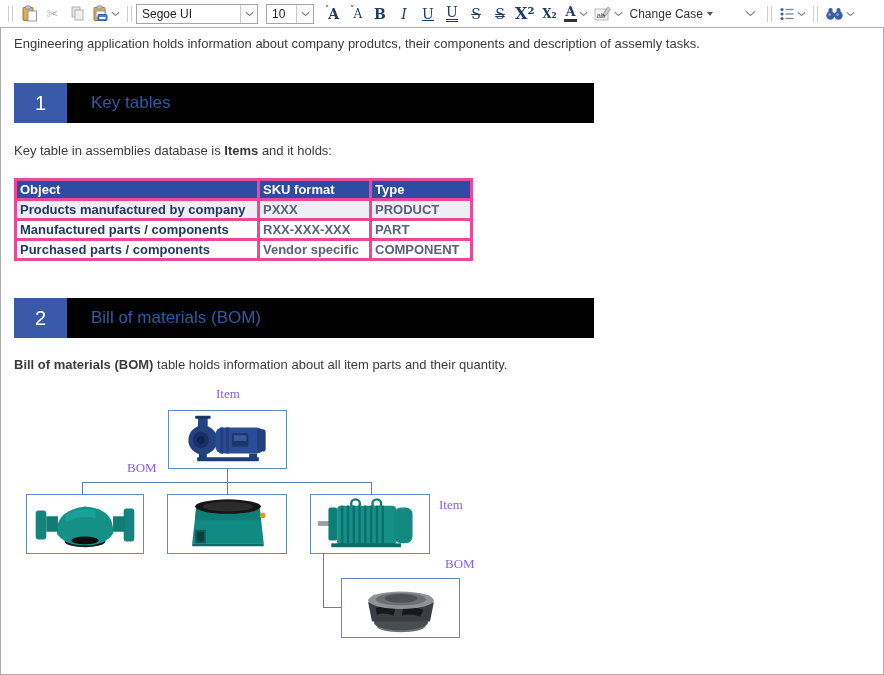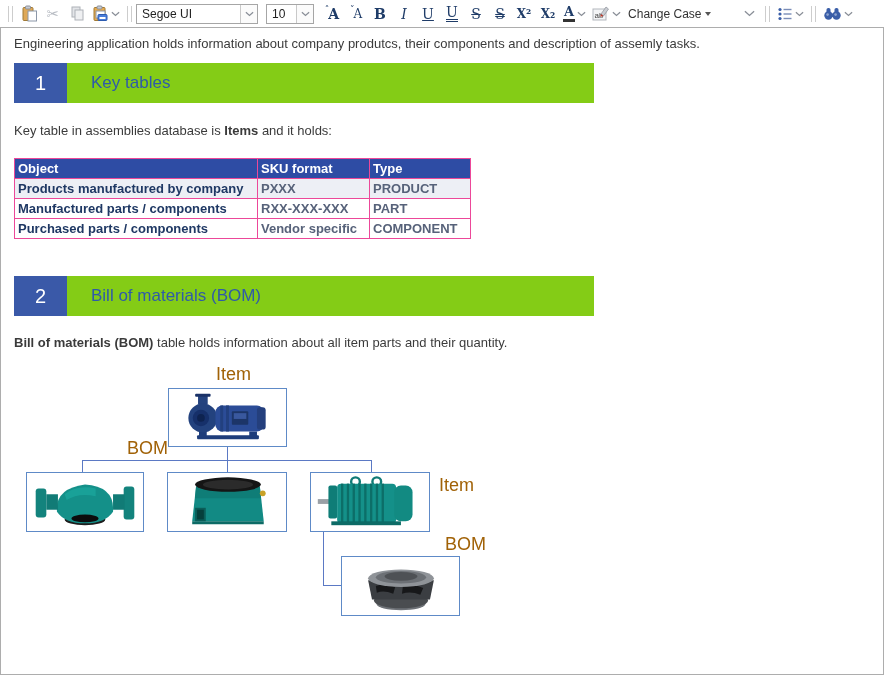--- a/index.html
+++ b/index.html
@@ -38,32 +38,32 @@
   .tri { width: 0; height: 0; border-left: 3px solid transparent; border-right: 3px solid transparent; border-top: 4px solid #555; margin-left: 4px; }
   .cutglyph { font-size: 15px; color: #b9bdc4; font-family: "DejaVu Sans", sans-serif; }
   
   .doc {
     position: absolute; top: 27px; left: 0; right: 0; bottom: 0;
     border: 1px solid #adadad; background: #fff; overflow: hidden; padding-top: 8px;
   }
   .para { font-size: 13px; color: #3b3b3b; margin-left: 13px; line-height: 15px; }
   .sec-header { display: flex; width: 580px; height: 40px; margin-left: 13px; }
   .sec-num { width: 53px; background: #3a59a8; color: #fff; font-size: 20px; display: flex; align-items: center; justify-content: center; }
-  .sec-bar { flex: 1; background: #84cc16; display: flex; align-items: center; padding-left: 24px; }
+  .sec-bar { flex: 1; background: #000000; display: flex; align-items: center; padding-left: 24px; }
   .sec-title { color: #2f5aa9; font-size: 17px; }
   
   table.itable { border-collapse: collapse; margin-left: 13px; font-size: 13px; table-layout: fixed; }
-  .itable th, .itable td { border: 1px solid #ec4899; height: 20px; padding: 0 3px; overflow: hidden; white-space: nowrap; }
+  .itable th, .itable td { border: 3px solid #ec4899; height: 20px; padding: 0 3px; overflow: hidden; white-space: nowrap; }
   .itable th { background: #2e4ca4; color: #fff; text-align: left; font-weight: bold; }
   .itable td { color: #57627a; background: #fff; font-weight: bold; }
   .itable td.c0 { font-weight: bold; color: #1f3864; }
   .itable tr.alt td { background: #edeff5; }
   
   .diagram { position: relative; height: 262px; margin-top: 10px; }
-  .dlabel { position: absolute; font-size: 18px; color: #a16207; white-space: nowrap; }
+  .dlabel { position: absolute; font-size: 13px; color: #8b5cf6; white-space: nowrap; font-family: Liberation Serif, serif; }
   .imgbox { position: absolute; border: 1px solid #5e8ac7; background: #fff; }
   .imgbox svg { display: block; width: 100%; height: 100%; }
   .dline { position: absolute; background: #5b79c4; }
 </style>
 </head>
 <body>
 
 <div class="window">
 
   <div class="toolbar">
@@ -137,21 +137,21 @@
     <div class="tbtn">
       <span class="glyph uu">U</span>
     </div>
     <div class="tbtn">
       <span class="glyph s">S</span>
     </div>
     <div class="tbtn">
       <span class="glyph ss">S</span>
     </div>
     <div class="tbtn">
-      <span class="glyph b" style="font-size:12px">X²</span>
+      <span class="glyph b" style="font-size:16px">X²</span>
     </div>
     <div class="tbtn">
       <span class="glyph b" style="font-size:12px">X₂</span>
     </div>
     <div class="tbtn">
       <span class="fontcolor-a">A</span>
       <svg class="chev" width="9" height="6" viewBox="0 0 10 6">
         <polyline points="1,1 5,4.6 9,1" fill="none" stroke="#8a8f98" stroke-width="1.4"></polyline>
       </svg>
     </div>
@@ -206,21 +206,21 @@
         <circle cx="12.6" cy="8.6" r="1.3" fill="#8fa5cf"></circle>
       </svg>
       <svg class="chev" width="9" height="6" viewBox="0 0 10 6">
         <polyline points="1,1 5,4.6 9,1" fill="none" stroke="#8a8f98" stroke-width="1.4"></polyline>
       </svg>
     </div>
   </div>
 
   <div class="doc">
 
-    <p class="para" style="margin-bottom:12px">
+    <p class="para" style="margin-bottom:32px">
       <span>Engineering application holds information about company produtcs, their components and description of assemly tasks.</span>
     </p>
 
     <div class="sec-header">
       <div class="sec-num">1</div>
       <div class="sec-bar">
         <span class="sec-title">Key tables</span>
       </div>
     </div>
 

